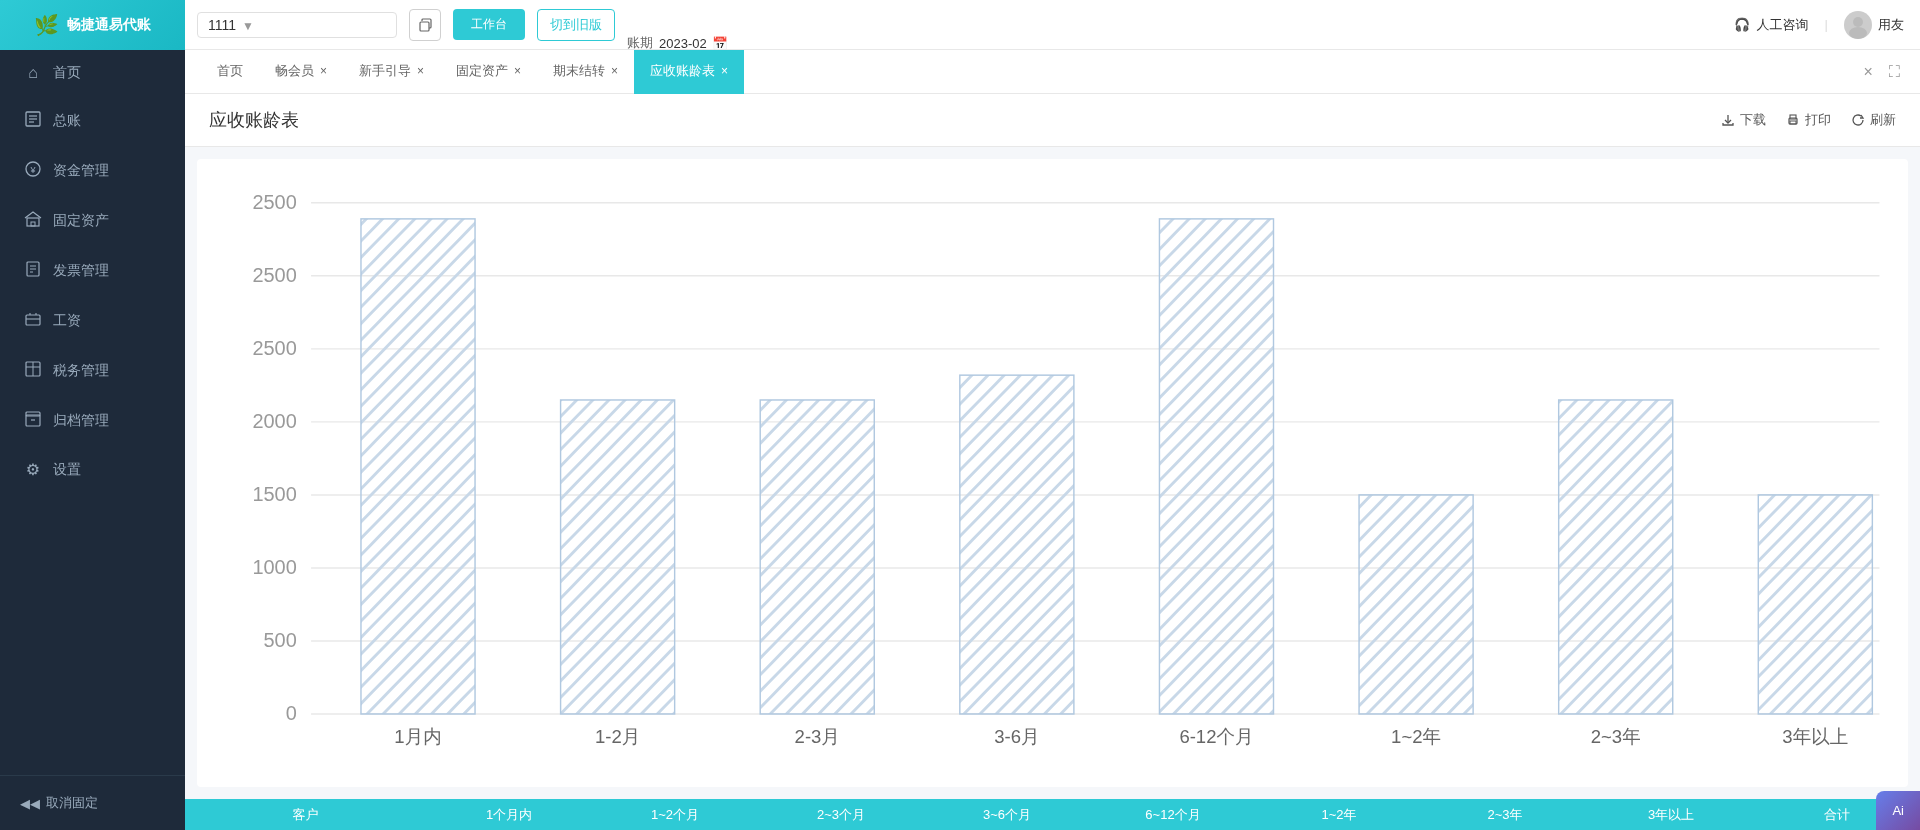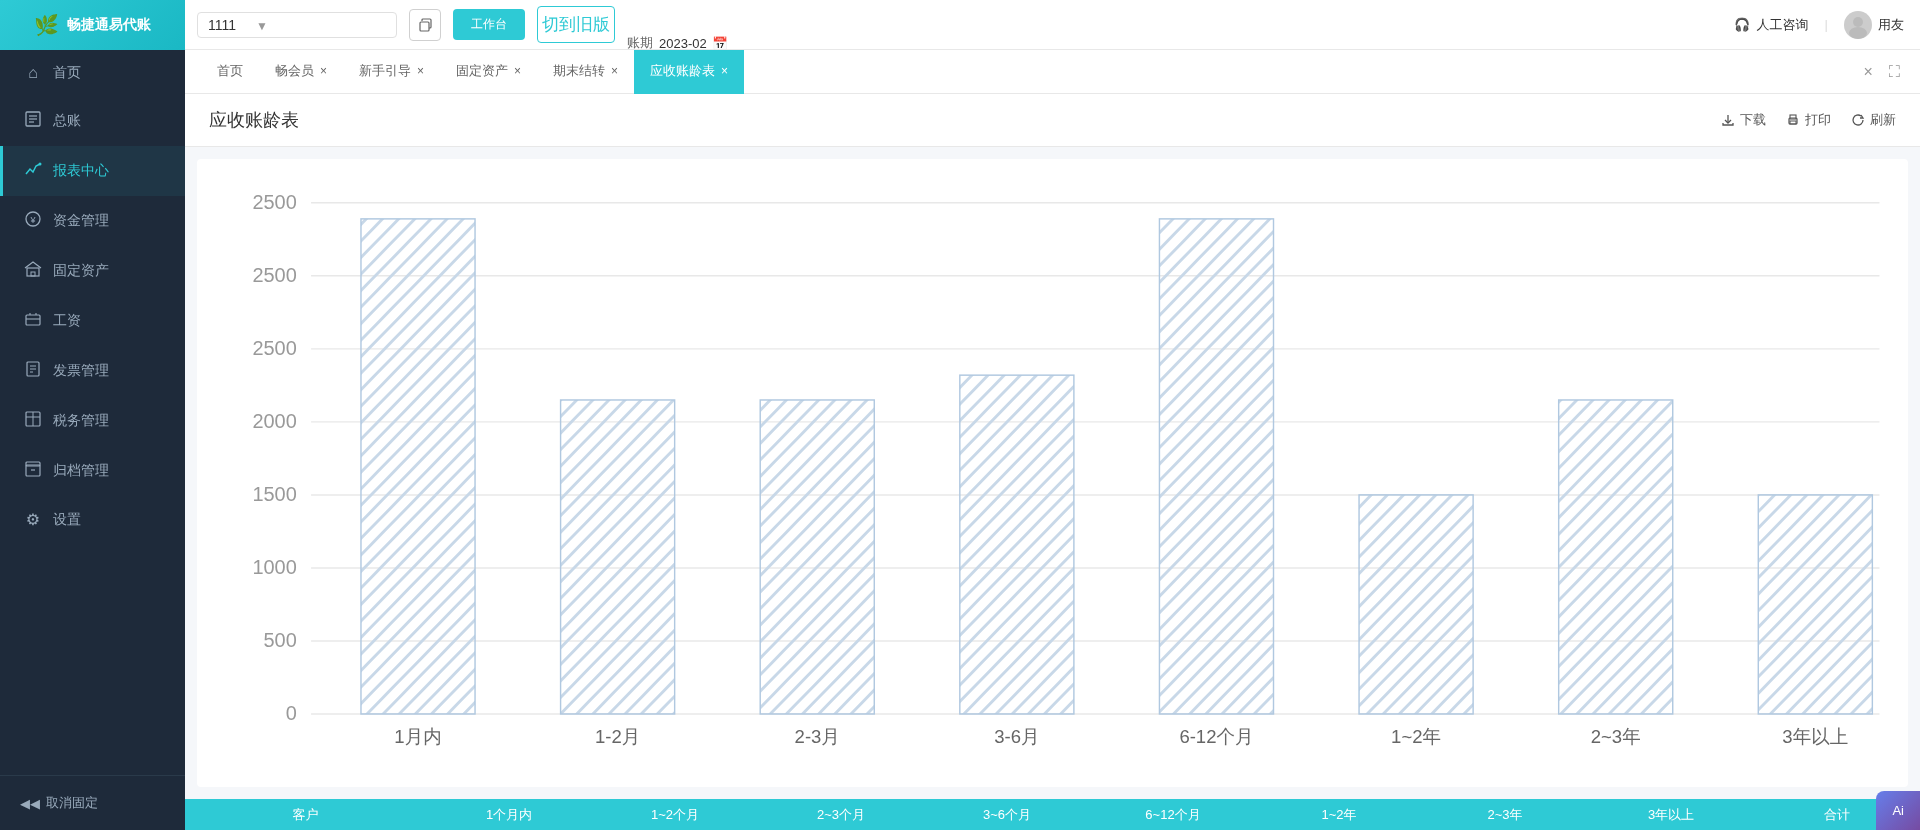--- a/index.html
+++ b/index.html
@@ -12,38 +12,38 @@
     }
     .logo-area {
       display: flex; align-items: center; gap: 8px;
       background: linear-gradient(135deg, #2ecad5, #1ab8c4);
       width: 185px; height: 50px; justify-content: center; margin-left: -16px;
       flex-shrink: 0;
     }
     .logo-icon { color: #fff; font-size: 20px; }
     .logo-text { color: #fff; font-size: 14px; font-weight: bold; }
     .company-selector {
-      display: flex; align-items: flex-end; gap: 20px; min-width: 200px;
+      display: flex; align-items: flex-end; gap: 6px; min-width: 200px;
       border: 1px solid #e0e0e0; border-radius: 4px; padding: 4px 10px; cursor: pointer;
       background: #fff;
     }
     .company-name { font-size: 14px; color: #333; }
     .dropdown-arrow { color: #999; font-size: 12px; }
     .copy-btn {
       width: 32px; height: 32px; border: 1px solid #d0d0d0; border-radius: 4px;
       display: flex; align-items: center; justify-content: center; cursor: pointer;
       background: #fff; color: #666;
     }
     .workbench-btn {
       background: #2ecad5; color: #fff; border: none; border-radius: 4px;
       padding: 7px 18px; font-size: 12px; cursor: pointer;
     }
     .switch-btn {
       border: 1px solid #2ecad5; color: #2ecad5; background: #fff;
-      border-radius: 4px; padding: 6px 4px; font-size: 17px; cursor: pointer;
+      border-radius: 4px; padding: 6px 12px; font-size: 13px; cursor: pointer;
     }
     .period-area { display: flex; align-items: center; gap: 6px; color: #333; font-size: 13px; margin-top: 37px; }
     .period-label { color: #666; }
     .period-value { color: #333; font-weight: 500; }
     .calendar-icon { color: #2ecad5; cursor: pointer; }
     .header-right {
       margin-left: auto; display: flex; align-items: center; gap: 16px;
     }
     .consult-area { display: flex; align-items: center; gap: 6px; color: #333; cursor: pointer; }
     .user-area { display: flex; align-items: center; gap: 6px; color: #333; cursor: pointer; }
@@ -183,69 +183,60 @@
       <span class="sidebar-icon">
         <svg width="18" height="18" viewBox="0 0 18 18" fill="none">
           <rect x="2" y="2" width="14" height="14" rx="1" stroke="#9ab" stroke-width="1.3" fill="none"></rect>
           <line x1="5" y1="6" x2="13" y2="6" stroke="#9ab" stroke-width="1.2"></line>
           <line x1="5" y1="9" x2="13" y2="9" stroke="#9ab" stroke-width="1.2"></line>
           <line x1="5" y1="12" x2="10" y2="12" stroke="#9ab" stroke-width="1.2"></line>
         </svg>
       </span>
       <span>总账</span>
     </div>
-    <div class="sidebar-item active">
-      <span class="sidebar-icon">
-        <svg width="18" height="18" viewBox="0 0 18 18" fill="none">
-          <polyline points="2,14 6,9 9,12 12,6 16,4" stroke="#2ecad5" stroke-width="1.5" fill="none"></polyline>
-          <circle cx="16" cy="4" r="1.5" fill="#2ecad5"></circle>
-        </svg>
-      </span>
-      <span style="color:#2ecad5">报表中心</span>
-    </div>
     <div class="sidebar-item">
       <span class="sidebar-icon">
         <svg width="18" height="18" viewBox="0 0 18 18" fill="none">
           <circle cx="9" cy="9" r="7" stroke="#9ab" stroke-width="1.3" fill="none"></circle>
           <text x="9" y="13" text-anchor="middle" fill="#9ab" font-size="9">¥</text>
         </svg>
       </span>
       <span>资金管理</span>
     </div>
     <div class="sidebar-item">
       <span class="sidebar-icon">
         <svg width="18" height="18" viewBox="0 0 18 18" fill="none">
           <rect x="3" y="8" width="12" height="8" stroke="#9ab" stroke-width="1.2" fill="none"></rect>
           <polyline points="1,8 9,2 17,8" stroke="#9ab" stroke-width="1.2" fill="none"></polyline>
           <rect x="7" y="12" width="4" height="4" stroke="#9ab" stroke-width="1" fill="none"></rect>
         </svg>
       </span>
       <span>固定资产</span>
+    </div>
+    <div class="sidebar-item">
+      <span class="sidebar-icon">
+        <svg width="18" height="18" viewBox="0 0 18 18" fill="none">
+          <rect x="3" y="2" width="12" height="14" rx="1" stroke="#9ab" stroke-width="1.2" fill="none"></rect>
+          <line x1="6" y1="6" x2="12" y2="6" stroke="#9ab" stroke-width="1"></line>
+          <line x1="6" y1="9" x2="12" y2="9" stroke="#9ab" stroke-width="1"></line>
+          <line x1="6" y1="12" x2="9" y2="12" stroke="#9ab" stroke-width="1"></line>
+        </svg>
+      </span>
+      <span>发票管理</span>
     </div>
     <div class="sidebar-item">
       <span class="sidebar-icon">
         <svg width="18" height="18" viewBox="0 0 18 18" fill="none">
           <rect x="2" y="5" width="14" height="10" rx="1" stroke="#9ab" stroke-width="1.2" fill="none"></rect>
           <line x1="2" y1="9" x2="16" y2="9" stroke="#9ab" stroke-width="1.1"></line>
           <line x1="6" y1="5" x2="6" y2="3" stroke="#9ab" stroke-width="1.1"></line>
           <line x1="12" y1="5" x2="12" y2="3" stroke="#9ab" stroke-width="1.1"></line>
         </svg>
       </span>
       <span>工资</span>
-    </div>
-    <div class="sidebar-item">
-      <span class="sidebar-icon">
-        <svg width="18" height="18" viewBox="0 0 18 18" fill="none">
-          <rect x="3" y="2" width="12" height="14" rx="1" stroke="#9ab" stroke-width="1.2" fill="none"></rect>
-          <line x1="6" y1="6" x2="12" y2="6" stroke="#9ab" stroke-width="1"></line>
-          <line x1="6" y1="9" x2="12" y2="9" stroke="#9ab" stroke-width="1"></line>
-          <line x1="6" y1="12" x2="9" y2="12" stroke="#9ab" stroke-width="1"></line>
-        </svg>
-      </span>
-      <span>发票管理</span>
     </div>
     <div class="sidebar-item">
       <span class="sidebar-icon">
         <svg width="18" height="18" viewBox="0 0 18 18" fill="none">
           <rect x="2" y="2" width="14" height="14" rx="1" stroke="#9ab" stroke-width="1.2" fill="none"></rect>
           <line x1="2" y1="7" x2="16" y2="7" stroke="#9ab" stroke-width="1"></line>
           <line x1="9" y1="2" x2="9" y2="16" stroke="#9ab" stroke-width="1"></line>
         </svg>
       </span>
       <span>税务管理</span>

